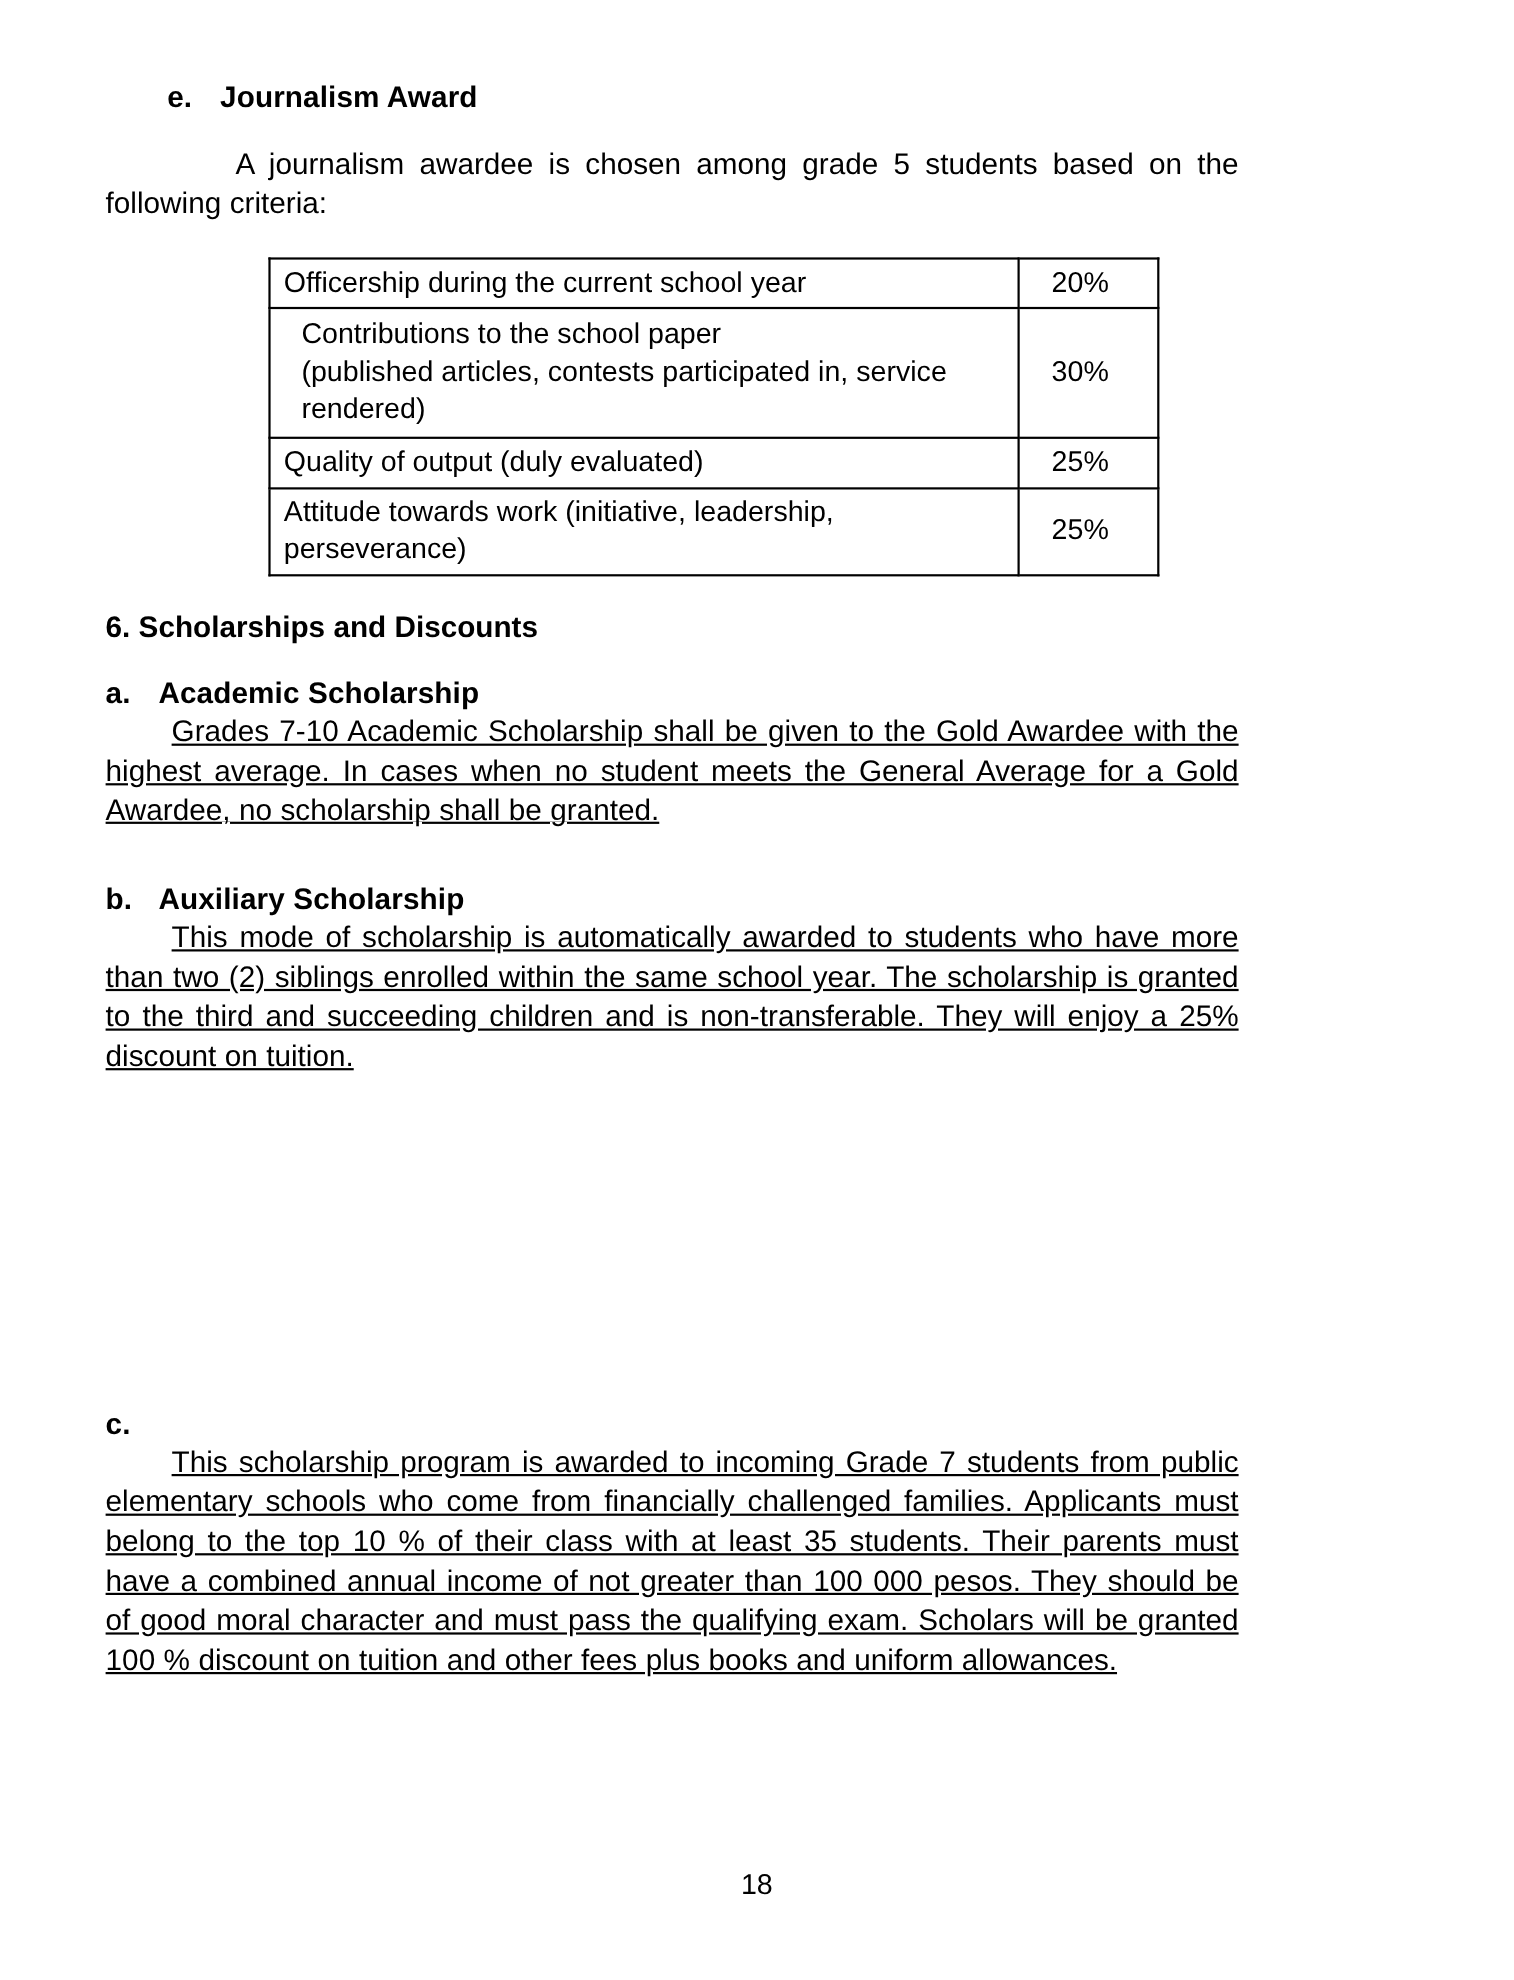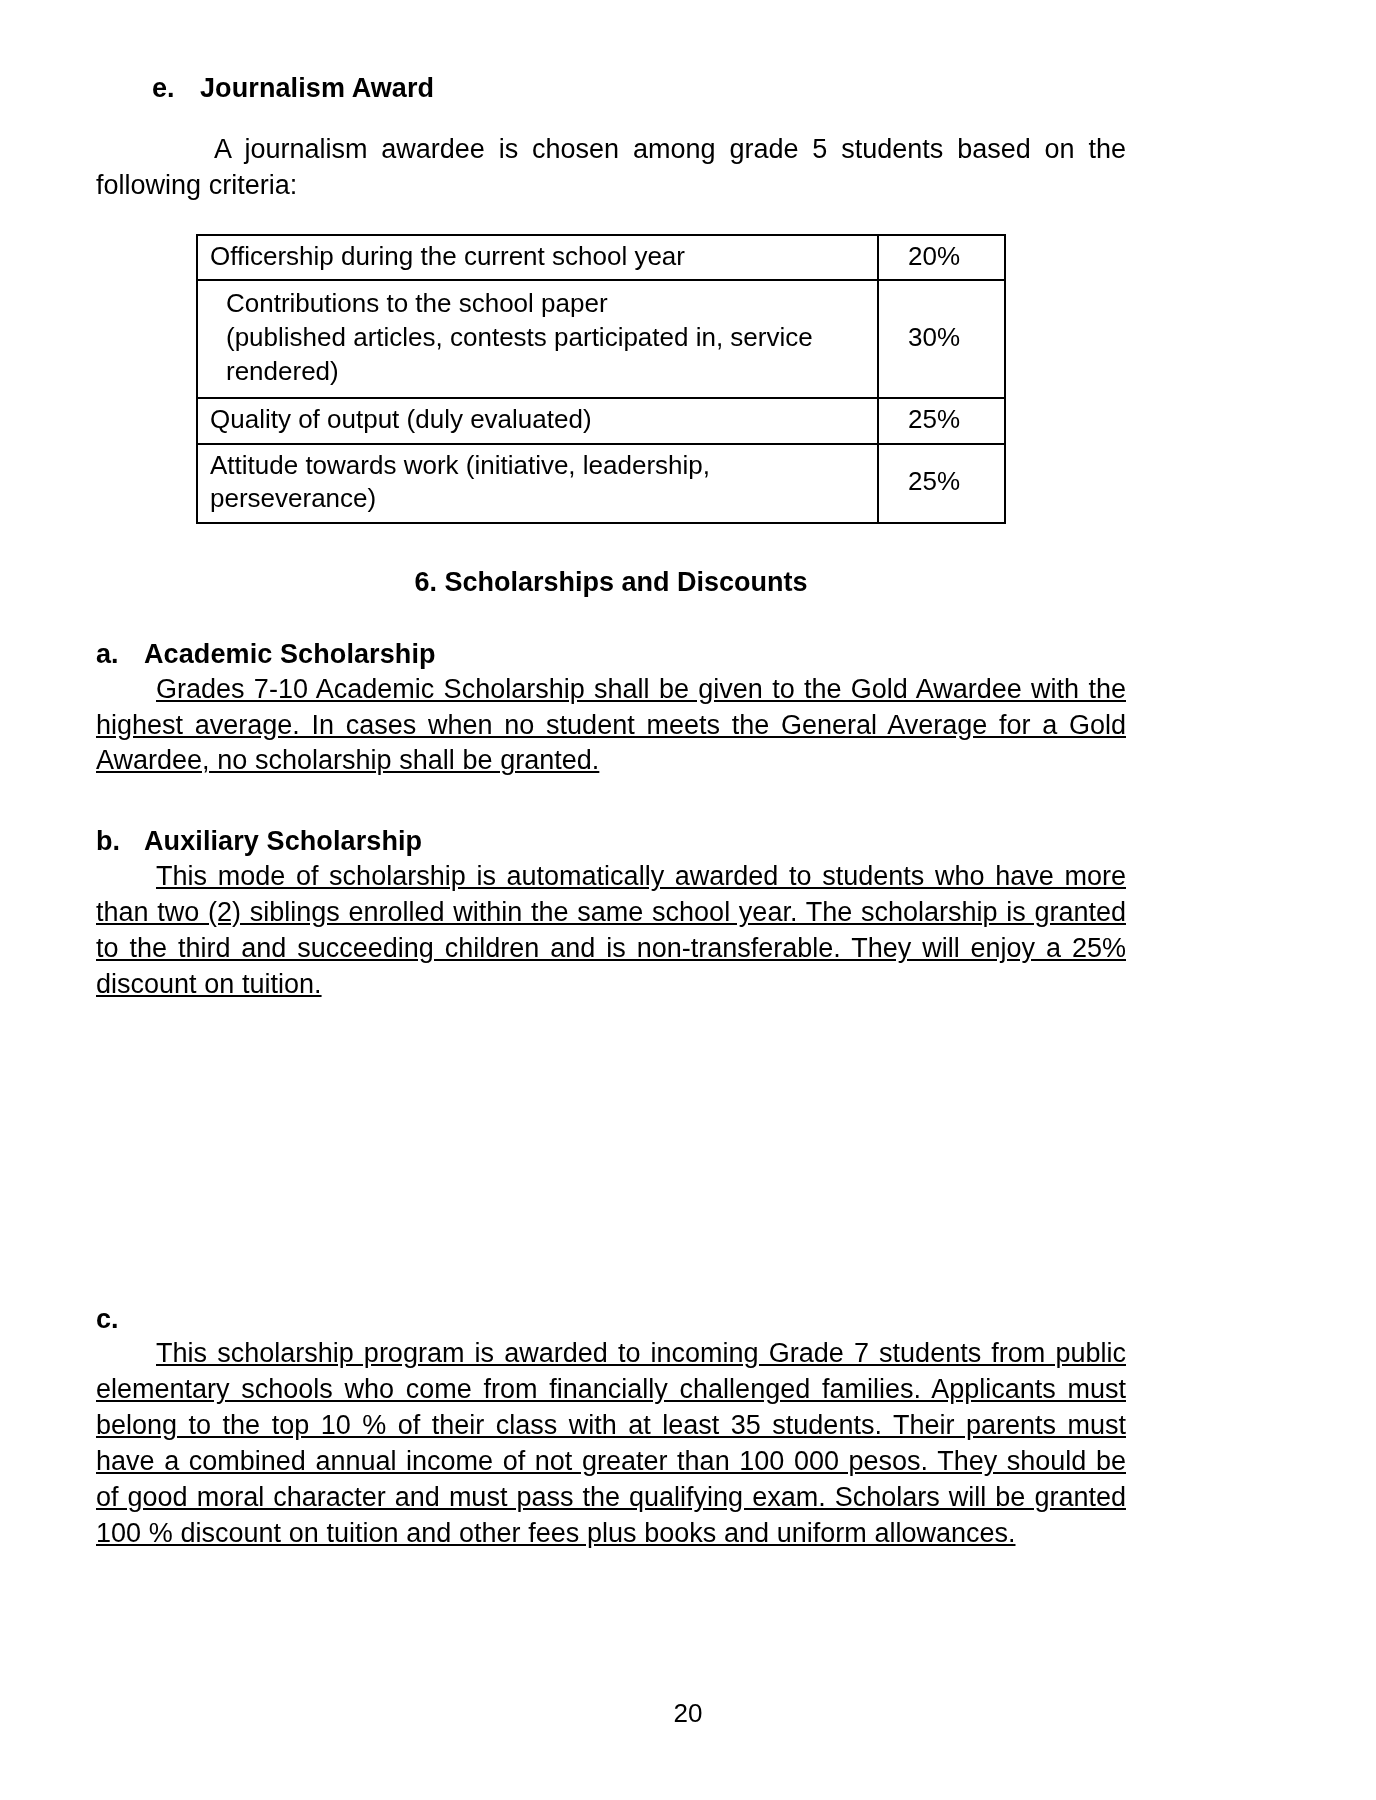--- a/index.html
+++ b/index.html
@@ -41,22 +41,21 @@
     width: 48px;
     flex: 0 0 48px;
   }
   .heading-e {
     margin-left: 56px;
   }
   .section-heading {
     font-weight: bold;
     font-size: 27px;
     line-height: 1.25;
-    margin: 12px;
-    text-align: center;
+    margin: 0;
   }
 
   
   .para {
     font-size: 27px;
     line-height: 1.33;
     text-align: justify;
     margin: 0;
     word-spacing: 0.2px;
   }
@@ -74,20 +73,21 @@
 
   
   .criteria-table-wrap {
     margin-left: 100px;
     width: 810px;
   }
   table.criteria {
     border-collapse: collapse;
     width: 810px;
     table-layout: fixed;
+    margin-left: 48px;
   }
   table.criteria td {
     border: 2px solid #000000;
     font-size: 26px;
     line-height: 1.3;
     padding: 4px 10px 6px 12px;
     vertical-align: top;
   }
   table.criteria td.pct {
     width: 110px;
@@ -187,14 +187,14 @@
 
     <div class="gap-block"></div>
 
     <div class="lettered-heading">
       <span class="marker">c.</span>
     </div>
     <p class="para first-indent">This scholarship program is awarded to incoming Grade 7 students from public elementary schools who come from financially challenged families.  Applicants must belong to the top 10 % of their class with at least 35 students. Their parents must have a combined annual income of not greater than 100 000 pesos. They should be of good moral character and must pass the qualifying exam. Scholars will be granted 100 % discount on tuition and other fees plus books and uniform allowances.</p>
 
   </div>
 
-  <div class="page-number">20</div>
+  <div class="page-number">18</div>
 </div>
 
 </body></html>

